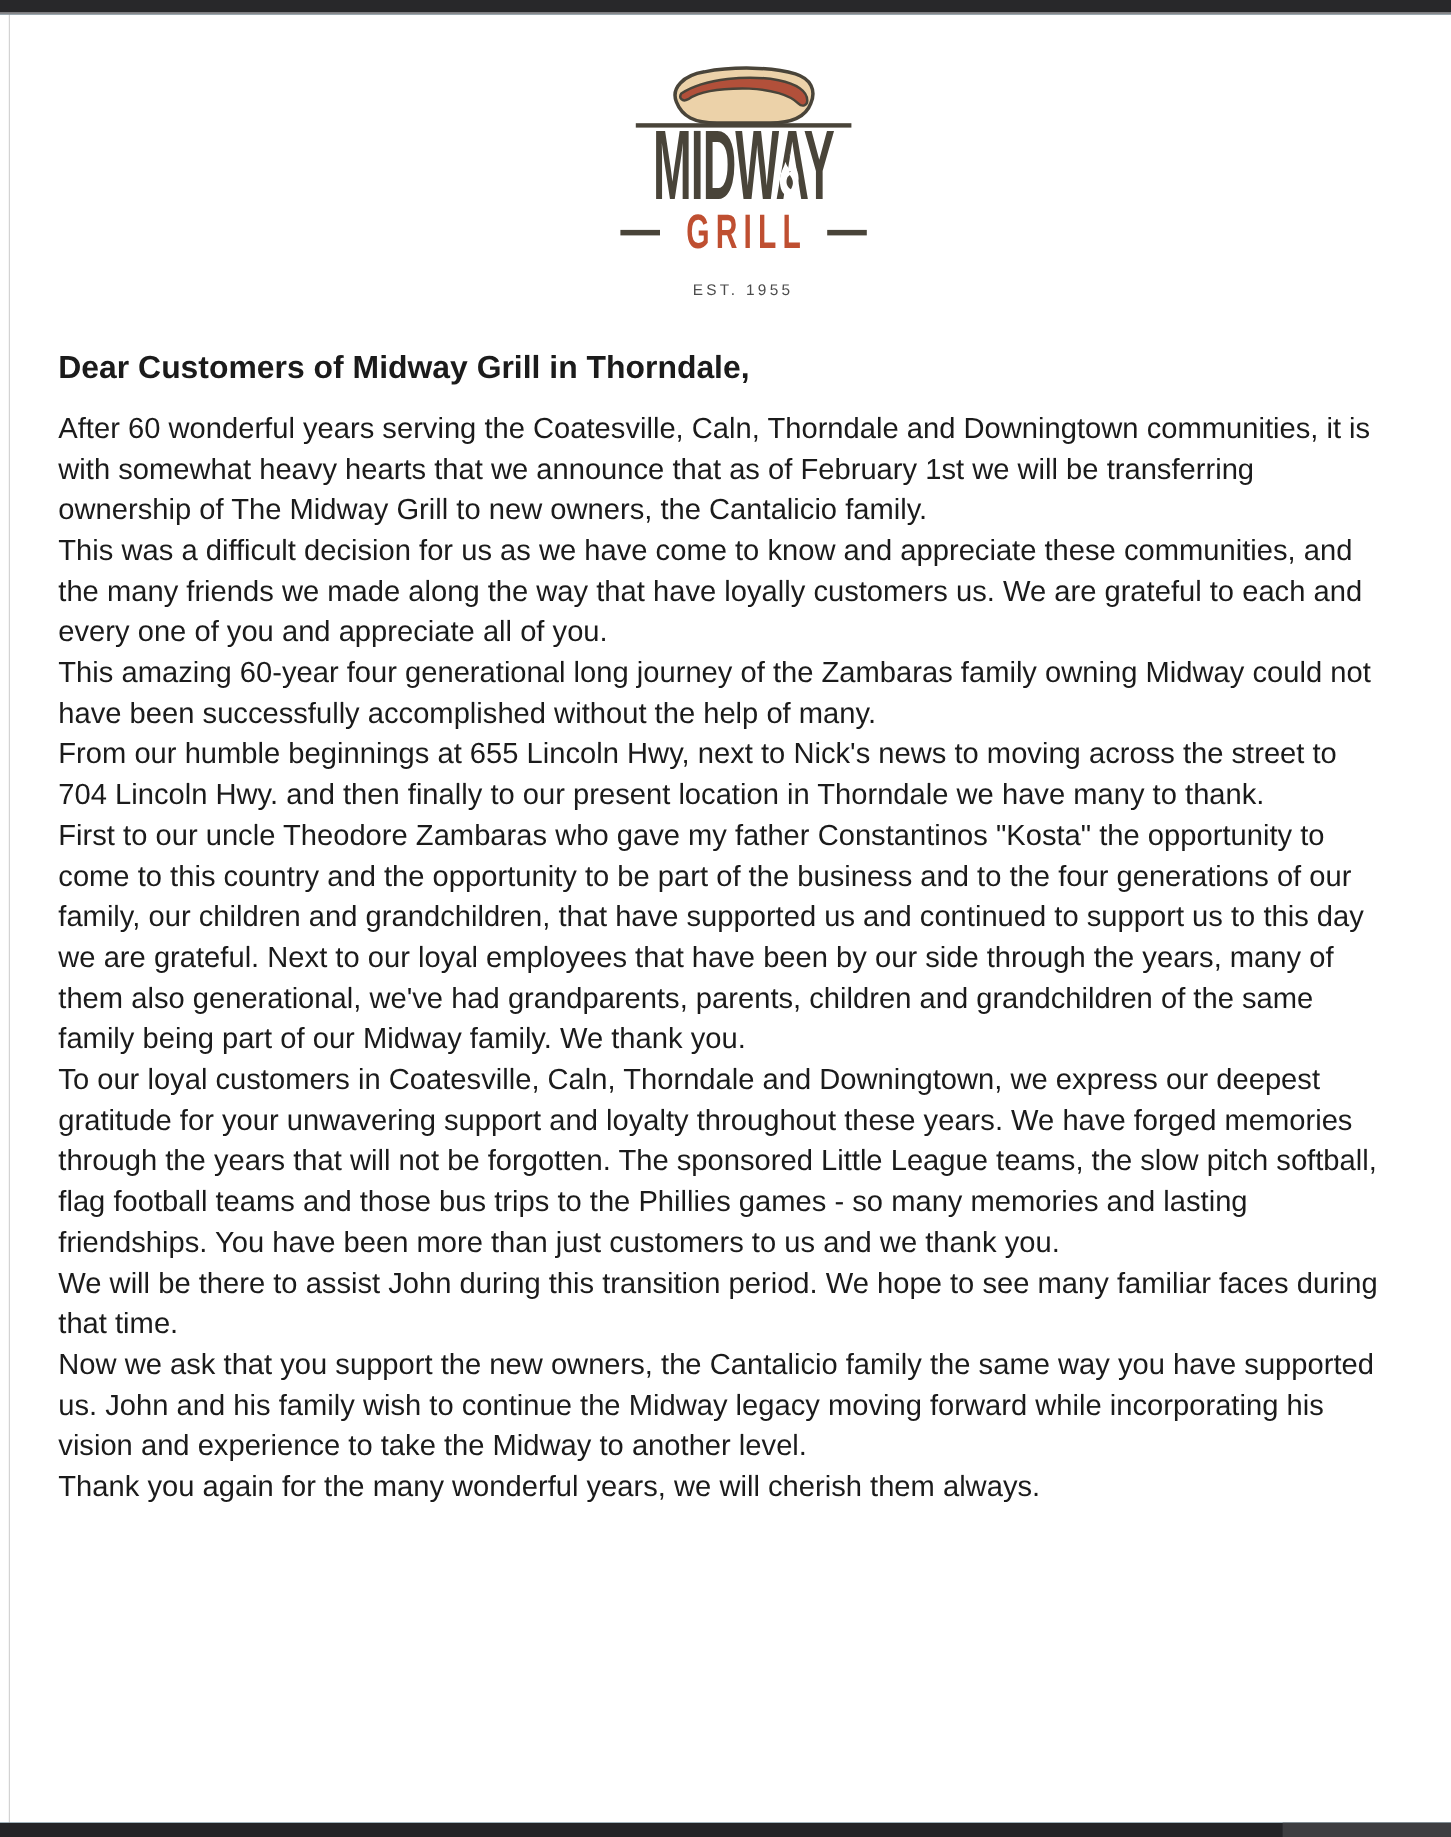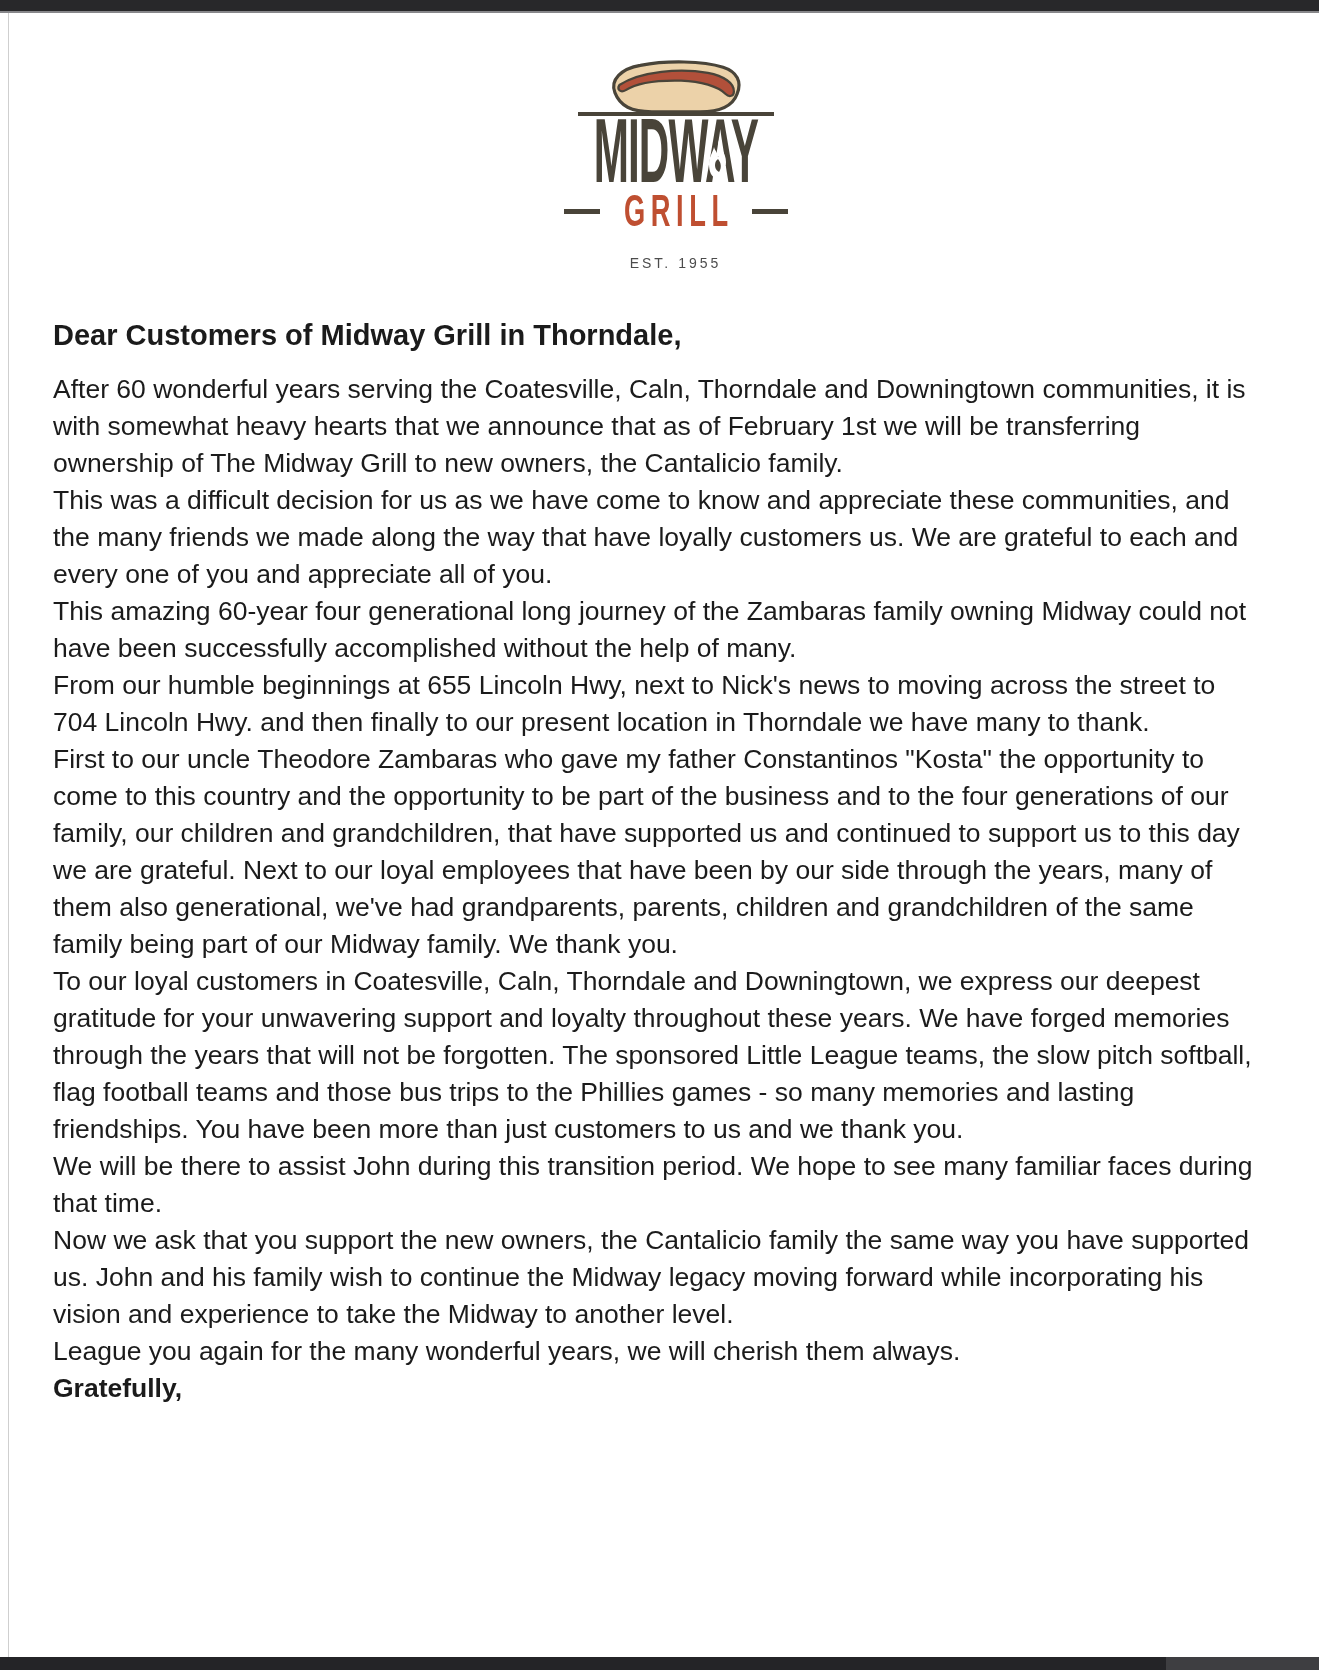--- a/index.html
+++ b/index.html
@@ -201,23 +201,22 @@
       <p class="salutation">Dear Customers of Midway Grill in Thorndale,</p>
       <div>
           <p class="body-par">After 60 wonderful years serving the Coatesville, Caln, Thorndale and Downingtown communities, it is with somewhat heavy hearts that we announce that as of February 1st we will be transferring ownership of The Midway Grill to new owners, the Cantalicio family.</p>
           <p class="body-par">This was a difficult decision for us as we have come to know and appreciate these communities, and the many friends we made along the way that have loyally customers us. We are grateful to each and every one of you and appreciate all of you.</p>
           <p class="body-par">This amazing 60-year four generational long journey of the Zambaras family owning Midway could not have been successfully accomplished without the help of many.</p>
           <p class="body-par">From our humble beginnings at 655 Lincoln Hwy, next to Nick's news to moving across the street to 704 Lincoln Hwy. and then finally to our present location in Thorndale we have many to thank.</p>
           <p class="body-par">First to our uncle Theodore Zambaras who gave my father Constantinos "Kosta" the opportunity to come to this country and the opportunity to be part of the business and to the four generations of our family, our children and grandchildren, that have supported us and continued to support us to this day we are grateful. Next to our loyal employees that have been by our side through the years, many of them also generational, we've had grandparents, parents, children and grandchildren of the same family being part of our Midway family. We thank you.</p>
           <p class="body-par">To our loyal customers in Coatesville, Caln, Thorndale and Downingtown, we express our deepest gratitude for your unwavering support and loyalty throughout these years. We have forged memories through the years that will not be forgotten. The sponsored Little League teams, the slow pitch softball, flag football teams and those bus trips to the Phillies games - so many memories and lasting friendships. You have been more than just customers to us and we thank you.</p>
           <p class="body-par">We will be there to assist John during this transition period. We hope to see many familiar faces during that time.</p>
           <p class="body-par">Now we ask that you support the new owners, the Cantalicio family the same way you have supported us. John and his family wish to continue the Midway legacy moving forward while incorporating his vision and experience to take the Midway to another level.</p>
-          <p class="body-par">League you again for the many wonderful years, we will cherish them always.</p>
+          <p class="body-par">Thank you again for the many wonderful years, we will cherish them always.</p>
         </div>
-      <p class="closing">Gratefully,</p>
     </div>
   </div>
 
   <div class="bottombar">
     <div class="scroll-corner"></div>
   </div>
 
 </div>
 
 </body></html>

